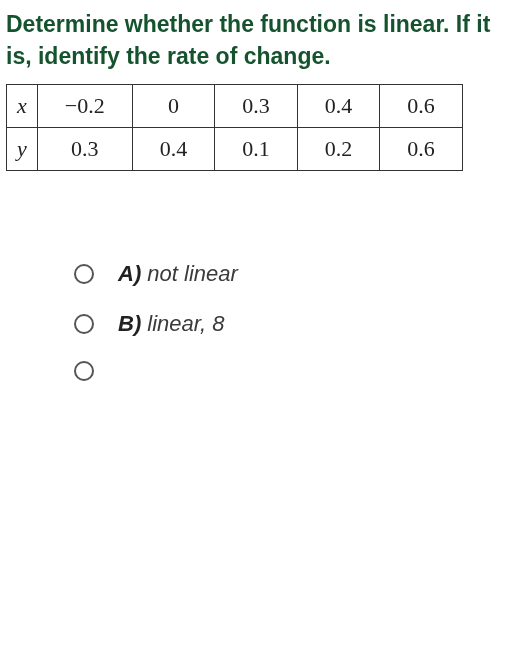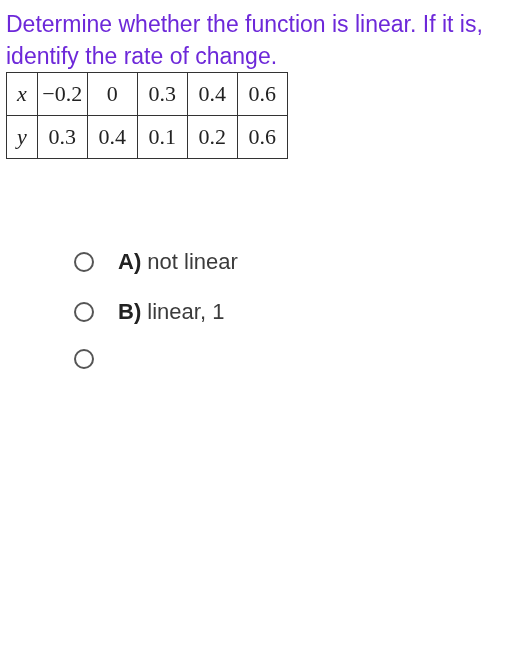--- a/index.html
+++ b/index.html
@@ -7,30 +7,31 @@
       width: 520px;
       height: 666px;
       font-family: Arial, Helvetica, sans-serif;
       color: #333;
       background: #fff;
       padding: 8px 6px;
     }
     .question-text {
       font-size: 23px;
       line-height: 1.4;
-      color: #6d28d9;
-      font-weight: 400;
+      color: #14532d;
+      margin-bottom: 12px;
+      font-weight: 700;
     }
     .data-table {
       border-collapse: collapse;
       margin-bottom: 90px;
     }
     .data-table td {
       border: 1px solid #333;
-      padding: 8px 4px;
+      padding: 8px 27px;
       font-family: 'Times New Roman', Times, serif;
       font-size: 22px;
       text-align: center;
       min-width: 50px;
       height: 42px;
       color: #222;
     }
     .data-table td.header-cell {
       font-style: italic;
       font-family: 'Times New Roman', Times, serif;
@@ -38,20 +39,21 @@
       padding: 8px 10px;
     }
     .options {
       margin-left: 68px;
     }
     .option {
       display: flex;
       align-items: center;
       margin-bottom: 24px;
       cursor: pointer;
+      font-style: italic;
     }
     .radio-outer {
       width: 20px;
       height: 20px;
       border: 2px solid #555;
       border-radius: 50%;
       margin-right: 24px;
       flex-shrink: 0;
     }
     .option-label {
@@ -94,19 +96,19 @@
     <span class="radio-outer"></span>
     <span class="option-label">
       <span class="bold-part">A)</span>
       <span>not linear</span>
     </span>
   </div>
   <div class="option">
     <span class="radio-outer"></span>
     <span class="option-label">
       <span class="bold-part">B)</span>
-      <span>linear, 1</span>
+      <span>linear, 8</span>
     </span>
   </div>
   <div class="option">
     <span class="radio-outer"></span>
   </div>
 </div>
 
 </body></html>

